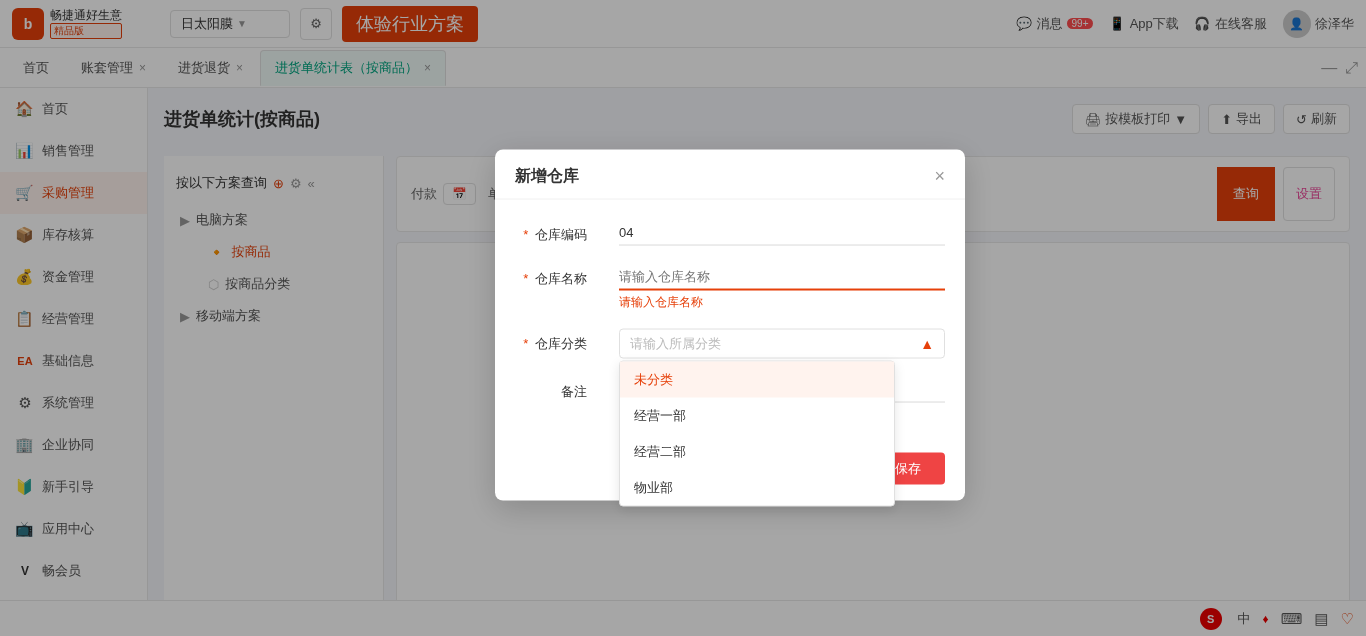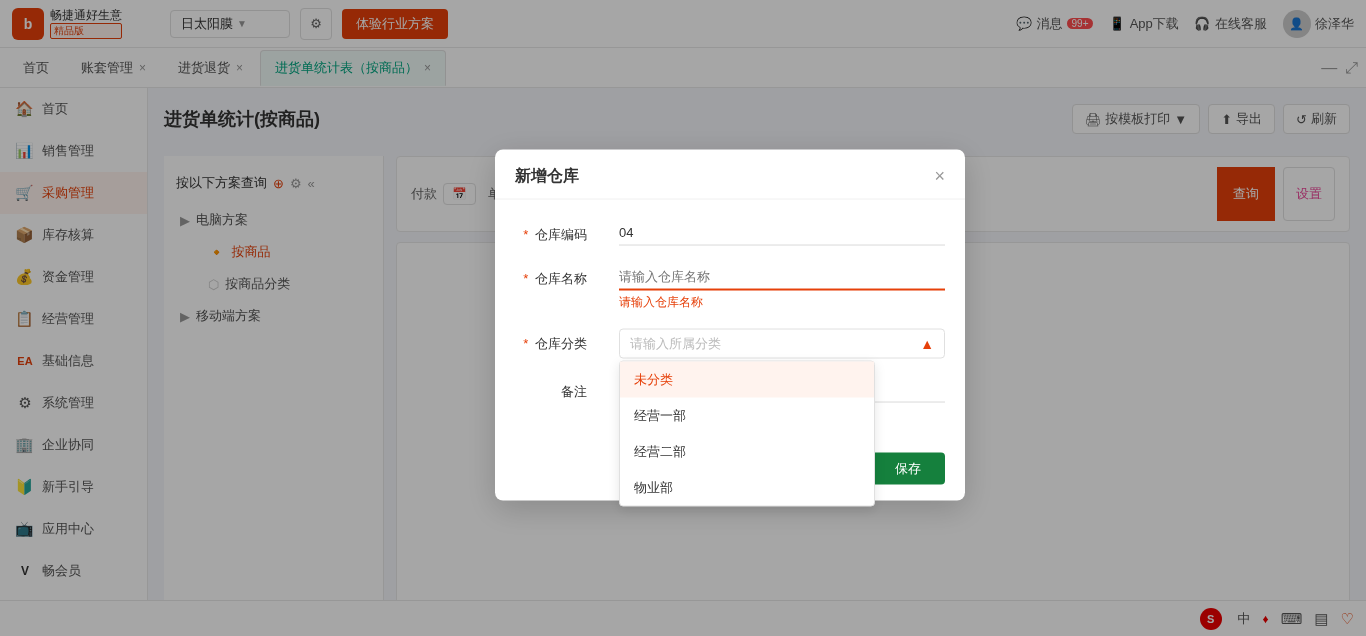--- a/index.html
+++ b/index.html
@@ -27,21 +27,21 @@
       border: 1px solid #e0e0e0; border-radius: 4px; padding: 4px 10px;
       cursor: pointer; min-width: 120px; color: #333; font-size: 13px;
     }
     .company-selector .arrow { color: #999; font-size: 10px; }
     .settings-btn {
       width: 32px; height: 32px; border: 1px solid #e0e0e0; border-radius: 4px;
       display: flex; align-items: center; justify-content: center; cursor: pointer; color: #666;
     }
     .trial-btn {
       background: #e6400a; color: #fff; border: none; border-radius: 4px;
-      padding: 6px 14px; cursor: pointer; font-size: 13px;
+      padding: 6px 14px; cursor: pointer; font-size: 18px;
     }
     .top-right {
       margin-left: auto; display: flex; align-items: center; gap: 16px;
     }
     .top-right-item {
       display: flex; align-items: center; gap: 4px; color: #555; cursor: pointer; font-size: 13px;
     }
     .badge-red {
       background: #ff4d4f; color: #fff; border-radius: 8px;
       font-size: 10px; padding: 0 5px; min-width: 18px; text-align: center;
@@ -158,33 +158,33 @@
       padding: 5px 10px; display: flex; align-items: center; justify-content: space-between;
       cursor: pointer; font-size: 13px; color: #bbb; position: relative;
     }
     .dropdown-arrow { color: #e6400a; font-size: 14px; }
 
     
     .dropdown-list {
       position: absolute; top: 100%; left: 0; right: 0;
       background: #fff; border: 1px solid #e0e0e0; border-radius: 4px;
       box-shadow: 0 4px 12px rgba(0,0,0,0.1); z-index: 300; margin-top: 2px;
-      width: 256px;
+      width: 276px;
     }
     .dropdown-option {
       padding: 9px 14px; cursor: pointer; font-size: 13px; color: #333;
     }
     .dropdown-option.selected { background: #fff3ee; color: #e6400a; }
 
     
     .dialog-footer {
       display: flex; justify-content: flex-end; padding: 12px 20px 16px; gap: 10px;
     }
     .btn-save {
-      background: #15803d; color: #fff; border: none;
+      background: #ef4444; color: #fff; border: none;
       padding: 7px 24px; border-radius: 4px; cursor: pointer; font-size: 13px;
     }
 
     
     .bottom-bar {
       position: fixed; bottom: 0; left: 0; right: 0; height: 36px;
       background: #fff; border-top: 1px solid #e8e8e8;
       display: flex; align-items: center; justify-content: flex-end;
       padding: 0 12px; gap: 12px; z-index: 50;
     }

